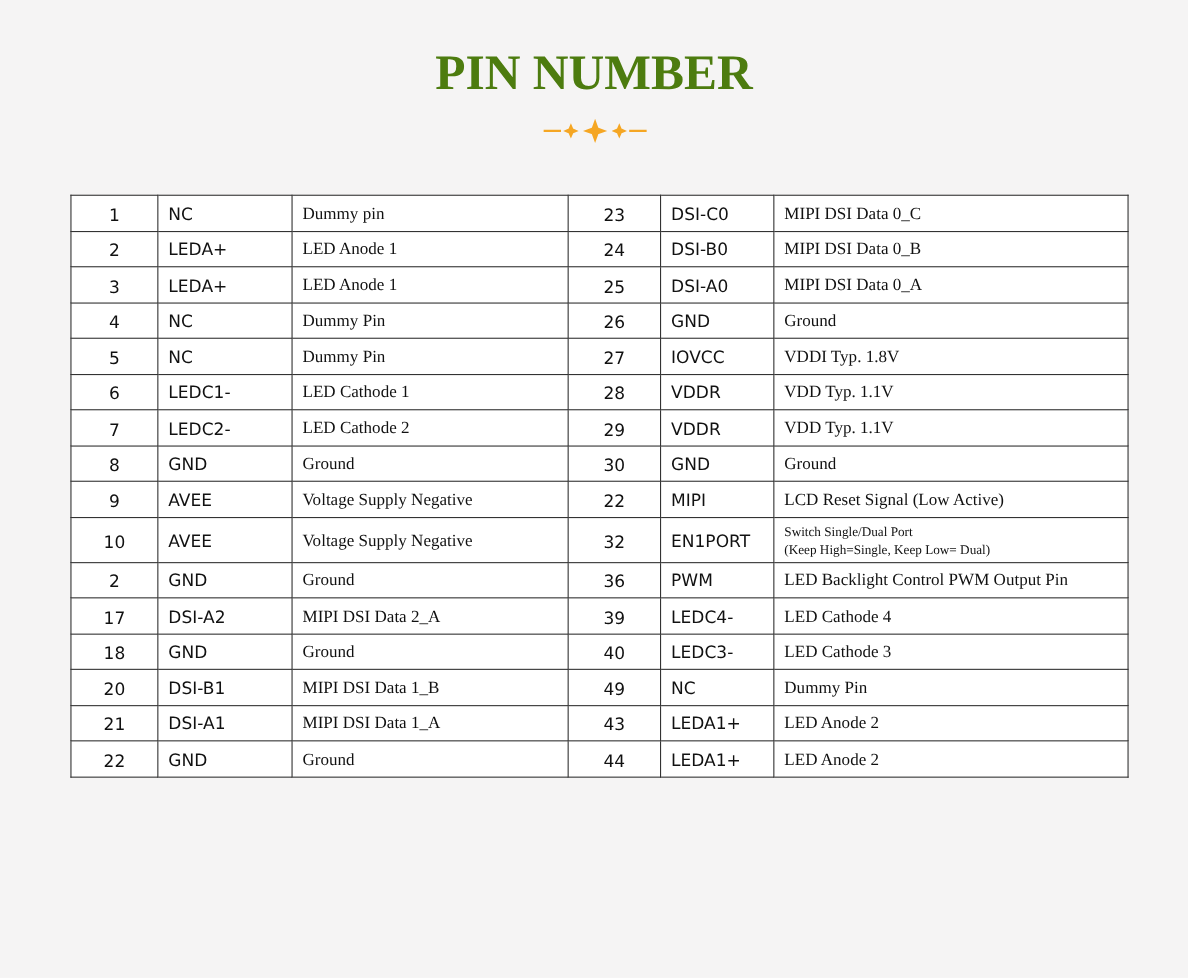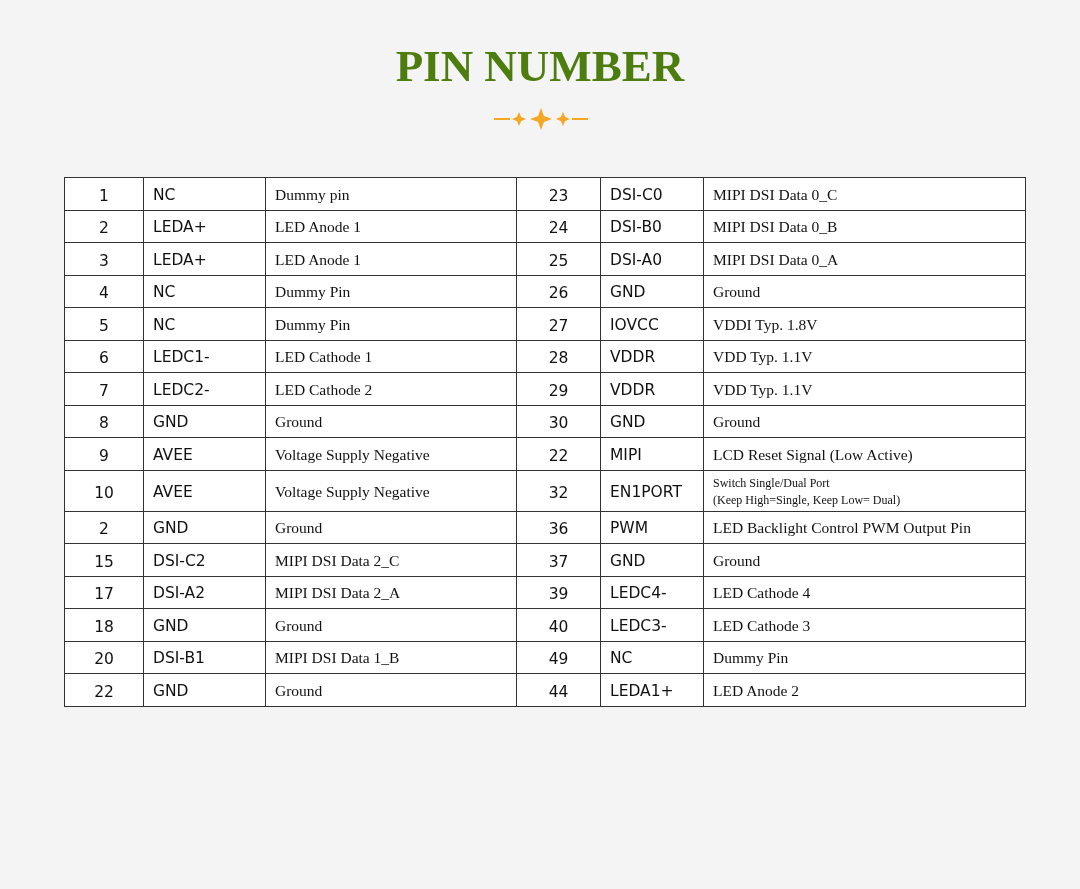--- a/index.html
+++ b/index.html
@@ -122,28 +122,20 @@
       </tr>
       <tr>
         <td class="num">2</td>
         <td class="sig">GND</td>
         <td class="desc">Ground</td>
         <td class="num">36</td>
         <td class="sig">PWM</td>
         <td class="desc">LED Backlight Control PWM Output Pin</td>
       </tr>
       <tr>
-        <td class="num">15</td>
-        <td class="sig">DSI-C2</td>
-        <td class="desc">MIPI DSI Data 2_C</td>
-        <td class="num">37</td>
-        <td class="sig">GND</td>
-        <td class="desc">Ground</td>
-      </tr>
-      <tr>
         <td class="num">17</td>
         <td class="sig">DSI-A2</td>
         <td class="desc">MIPI DSI Data 2_A</td>
         <td class="num">39</td>
         <td class="sig">LEDC4-</td>
         <td class="desc">LED Cathode 4</td>
       </tr>
       <tr>
         <td class="num">18</td>
         <td class="sig">GND</td>
@@ -154,20 +146,28 @@
       </tr>
       <tr>
         <td class="num">20</td>
         <td class="sig">DSI-B1</td>
         <td class="desc">MIPI DSI Data 1_B</td>
         <td class="num">49</td>
         <td class="sig">NC</td>
         <td class="desc">Dummy Pin</td>
       </tr>
       <tr>
+        <td class="num">21</td>
+        <td class="sig">DSI-A1</td>
+        <td class="desc">MIPI DSI Data 1_A</td>
+        <td class="num">43</td>
+        <td class="sig">LEDA1+</td>
+        <td class="desc">LED Anode 2</td>
+      </tr>
+      <tr>
         <td class="num">22</td>
         <td class="sig">GND</td>
         <td class="desc">Ground</td>
         <td class="num">44</td>
         <td class="sig">LEDA1+</td>
         <td class="desc">LED Anode 2</td>
       </tr>
     </tbody>
 </table>
 

